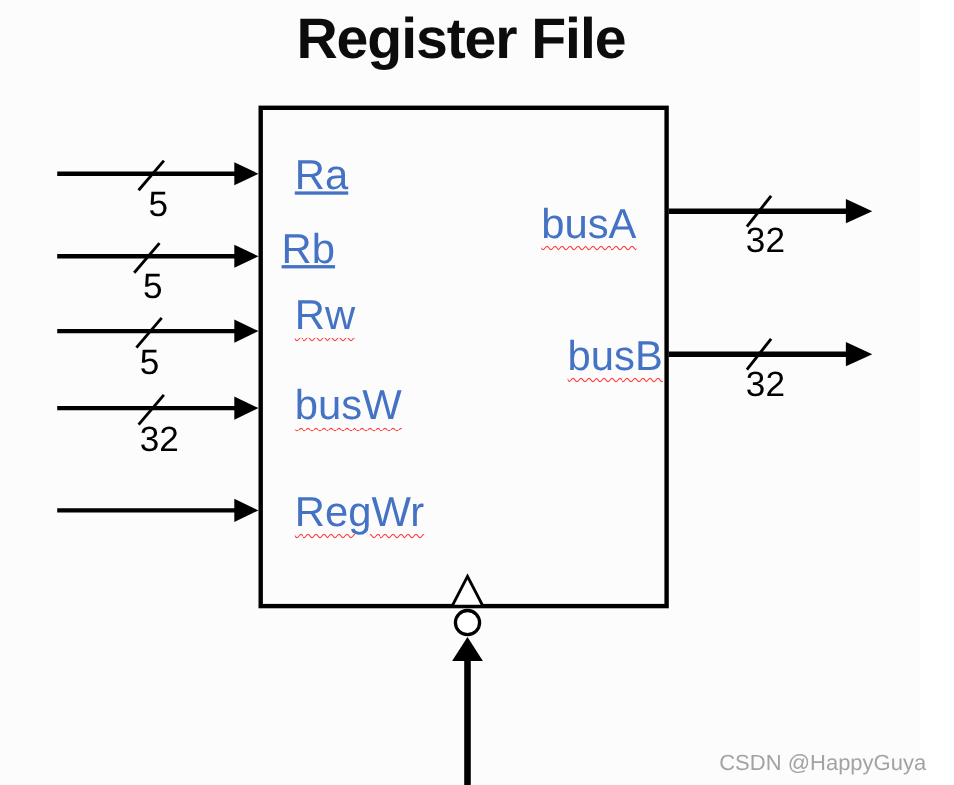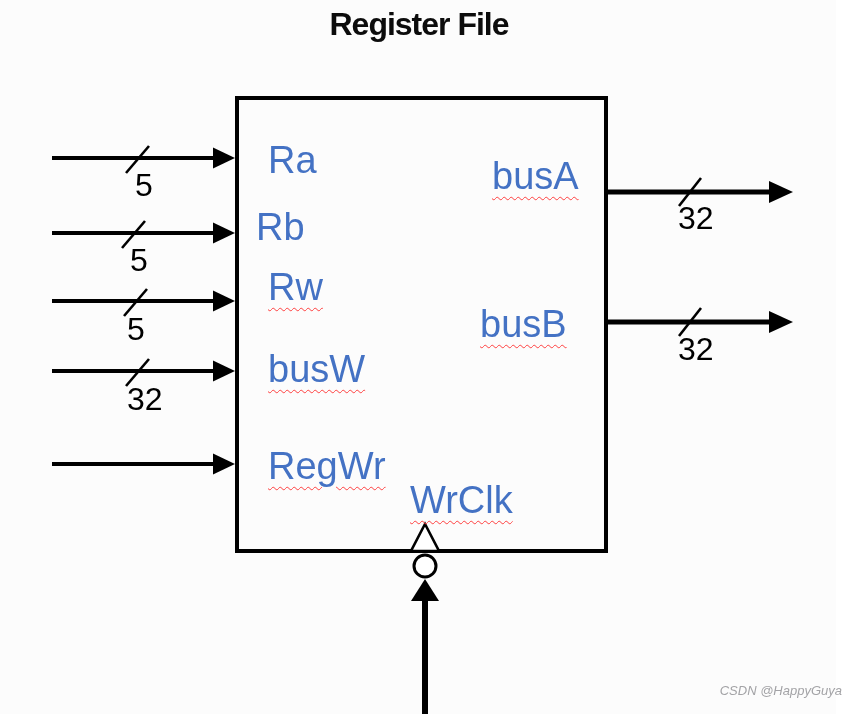--- a/index.html
+++ b/index.html
@@ -27,21 +27,21 @@
     position: absolute;
     left: 0; top: 0;
     width: 836px; height: 714px;
     background: #fcfcfc;
   }
   .title {
     position: absolute;
     left: 0; top: 6px;
     width: 838px;
     text-align: center;
-    font-size: 32px;
+    font-size: 52px;
     font-weight: bold;
     color: var(--title-black);
     letter-spacing: -1px;
   }
   svg.diagram {
     position: absolute;
     left: 0; top: 0;
   }
   svg .wire { stroke: var(--line-black); stroke-width: 4; }
   svg .wire-thick { stroke: var(--line-black); stroke-width: 5; }
@@ -49,42 +49,42 @@
   svg .slash { stroke: var(--line-black); stroke-width: 2.6; }
   svg .head { fill: var(--line-black); stroke: none; }
   svg .box { fill: none; stroke: var(--line-black); stroke-width: 4; }
   svg .open-shape { fill: #ffffff; stroke: var(--line-black); }
   .port-label {
     position: absolute;
     font-size: 38px;
     line-height: 1;
     color: var(--label-blue);
     white-space: nowrap;
+    text-decoration: underline;
   }
   .squiggle {
     text-decoration-line: underline;
     text-decoration-style: wavy;
     text-decoration-color: var(--squiggle-red);
     text-decoration-thickness: 1px;
     text-underline-offset: 7px;
   }
   .bus-width {
     position: absolute;
     font-size: 32px;
     line-height: 1;
     color: var(--line-black);
     white-space: nowrap;
   }
   .watermark {
     position: absolute;
     top: 683px;
     right: 25px;
-    font-size: 13px;
+    font-size: 20px;
     color: var(--watermark-gray);
-    font-style: italic;
   }
 </style>
 </head>
 <body>
 
 <div id="canvas">
   <div class="slide-bg"></div>
 
   <div class="title">Register File</div>
 
@@ -140,24 +140,23 @@
       <polygon class="head" points="425,579 411,601 439,601"></polygon>
     </g>
   </svg>
 
   <div class="port-label" style="left:268px; top:141px">Ra</div>
   <div class="port-label" style="left:256px; top:208px">Rb</div>
   <div class="port-label squiggle" style="left:268px; top:268px">Rw</div>
   <div class="port-label squiggle" style="left:268px; top:447px">RegWr</div>
   <div class="port-label squiggle" style="left:268px; top:350px">busW</div>
 
-  <div class="port-label squiggle" style="left:492px; top:157px">busA</div>
-  <div class="port-label squiggle" style="left:480px; top:305px">busB</div>
+  <div class="port-label squiggle" style="left:492px; top:185px">busA</div>
+  <div class="port-label squiggle" style="left:516px; top:305px">busB</div>
 
-  <div class="port-label squiggle" style="left:410px; top:481px">WrClk</div>
 
   <div class="bus-width" style="left:135px; top:169px">5</div>
   <div class="bus-width" style="left:130px; top:244px">5</div>
   <div class="bus-width" style="left:127px; top:313px">5</div>
   <div class="bus-width" style="left:127px; top:383px">32</div>
   <div class="bus-width" style="left:678px; top:202px">32</div>
   <div class="bus-width" style="left:678px; top:333px">32</div>
 
   <div class="watermark">CSDN @HappyGuya</div>
 </div>

